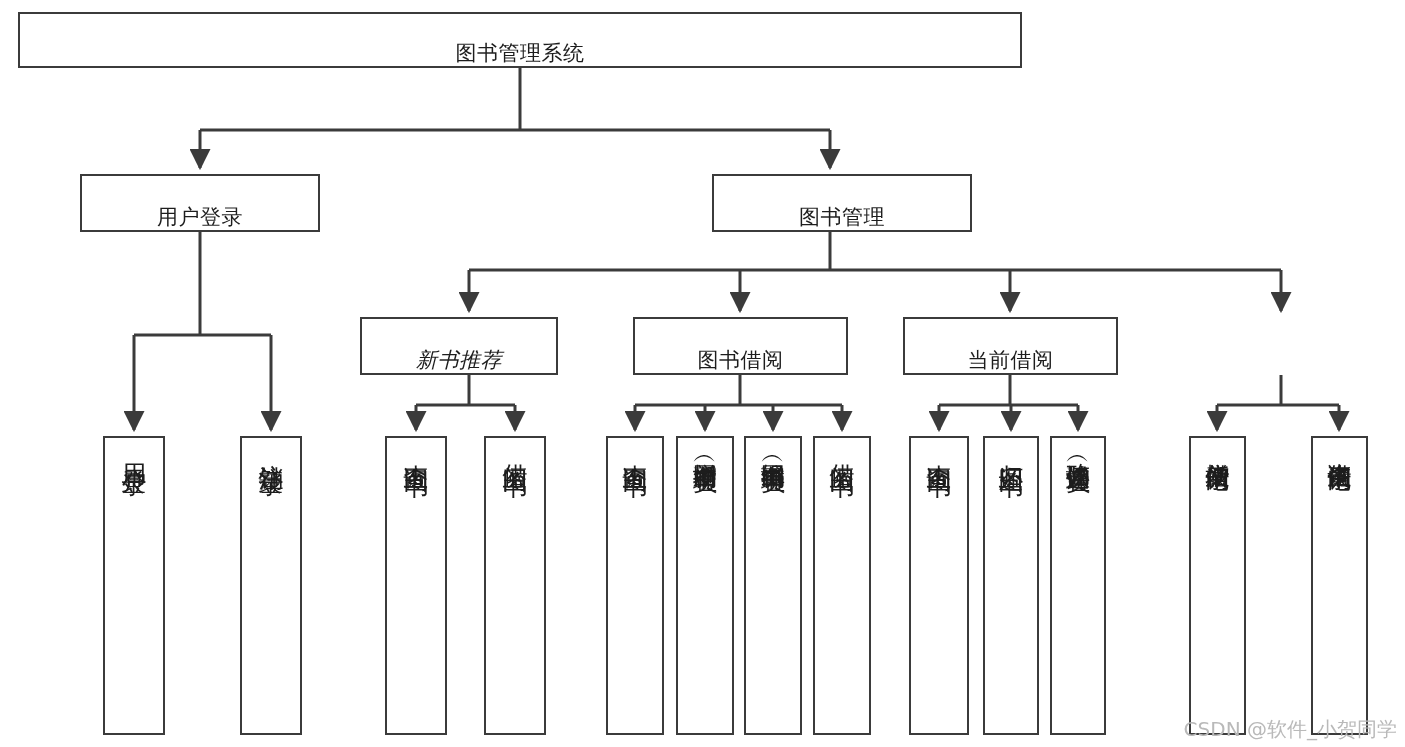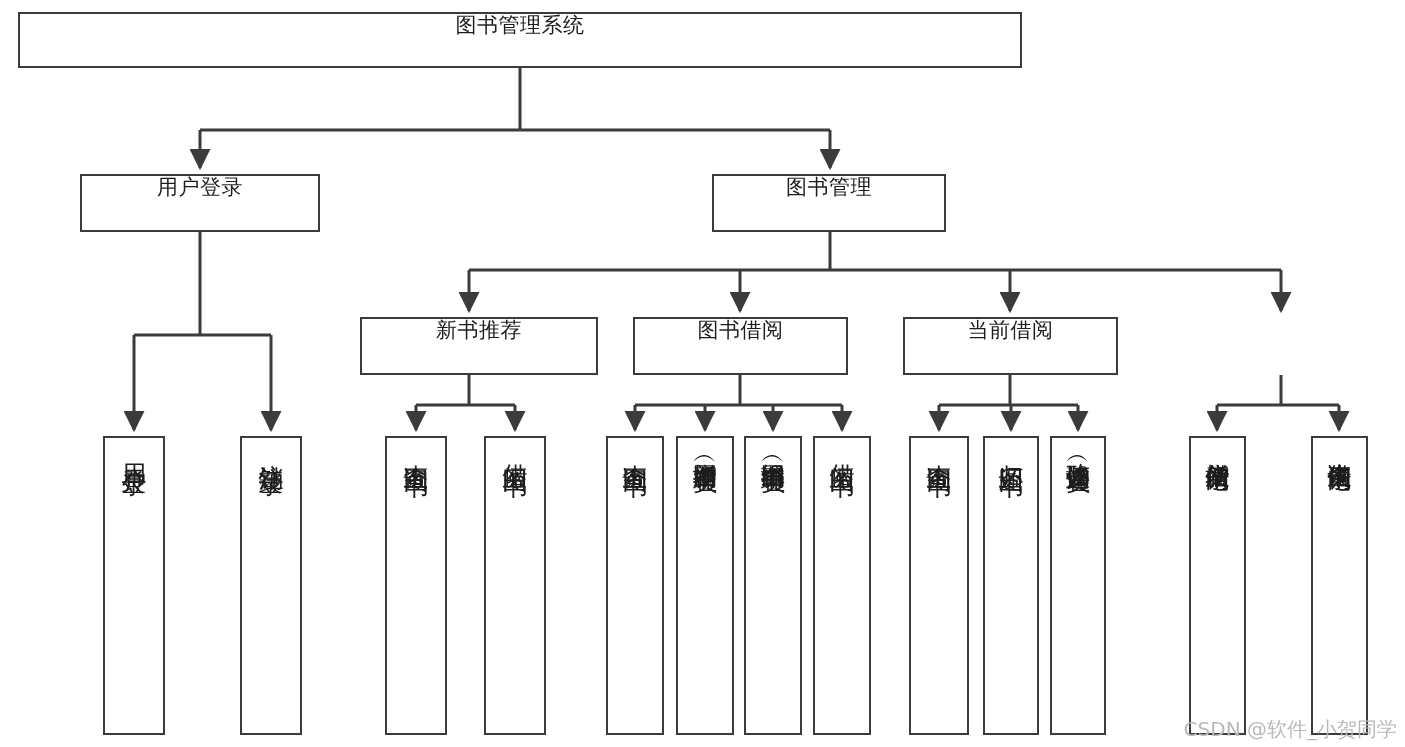--- a/index.html
+++ b/index.html
@@ -24,21 +24,21 @@
     width: 1405px;
     height: 747px;
     pointer-events: none;
   }
   .node {
     position: absolute;
     box-sizing: border-box;
     background: #ffffff;
     border: 2px solid #3b3b3b;
     display: flex;
-    align-items: flex-start;
+    align-items: flex-end;
     justify-content: center;
     z-index: 2;
   }
   .node-label {
     color: #1d1d1d;
     line-height: 1.12;
     letter-spacing: 0.5px;
     white-space: pre;
   }
   .h-node .node-label {
@@ -125,25 +125,25 @@
     </g>
   </svg>
 
   <div class="node h-node" style="left:18px; top:12px; width:1004px; height:56px;">
     <span class="node-label">图书管理系统</span>
   </div>
 
   <div class="node h-node" style="left:80px; top:174px; width:240px; height:58px;">
     <span class="node-label">用户登录</span>
   </div>
-  <div class="node h-node" style="left:712px; top:174px; width:234px; height:58px;">
+  <div class="node h-node" style="left:712px; top:174px; width:260px; height:58px;">
     <span class="node-label">图书管理</span>
   </div>
 
-  <div class="node h-node" style="left:360px; top:317px; width:238px; height:58px;">
+  <div class="node h-node" style="left:360px; top:317px; width:198px; height:58px;font-style:italic;">
     <span class="node-label">新书推荐</span>
   </div>
   <div class="node h-node" style="left:903px; top:317px; width:215px; height:58px;">
     <span class="node-label">当前借阅</span>
   </div>
   <div class="node h-node" style="left:633px; top:317px; width:215px; height:58px;">
     <span class="node-label">图书借阅</span>
   </div>
 
   <div class="node v-node" style="left:103px; top:436px; width:62px; height:299px;">

